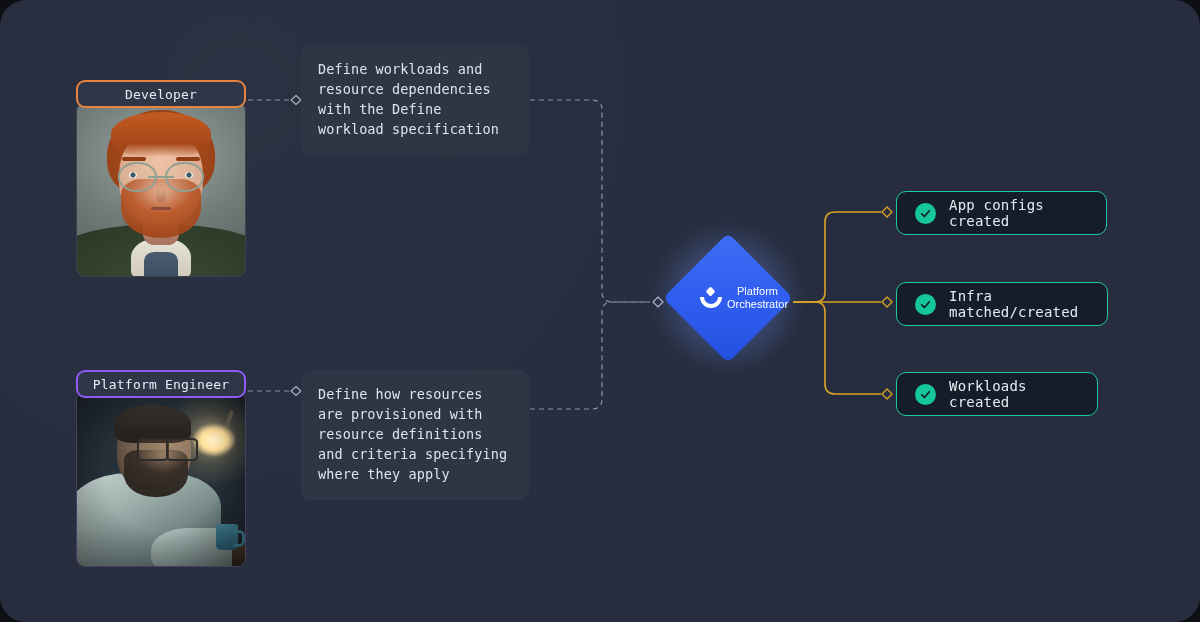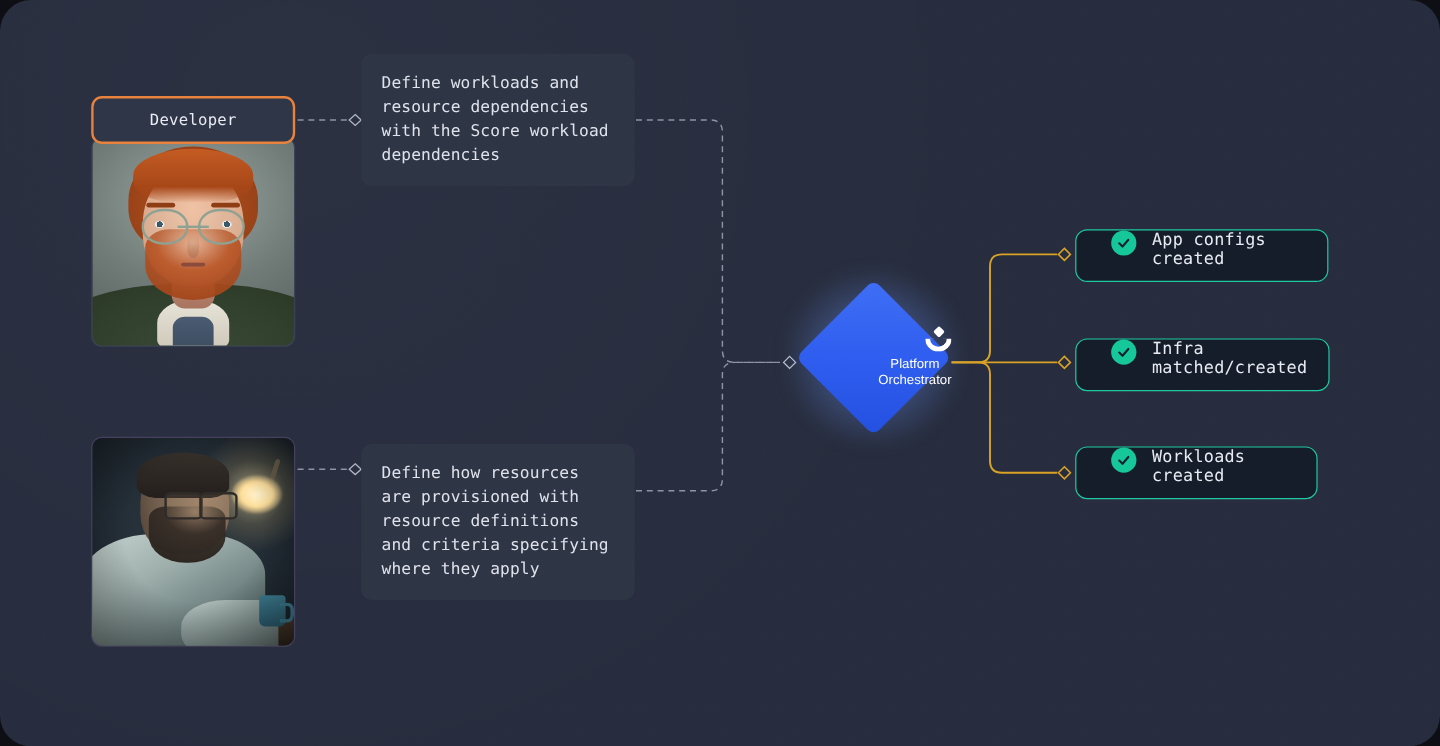--- a/index.html
+++ b/index.html
@@ -45,21 +45,21 @@
   }
 
   
   .persona {
     position: absolute;
     width: 170px;
   }
   .persona-label {
     box-sizing: border-box;
     width: 170px;
-    height: 40px;
+    height: 28px;
     border-radius: 9px;
     background: #2f3647;
     display: flex;
     align-items: center;
     justify-content: center;
     font-size: 13px;
     letter-spacing: 0.2px;
     color: #e9ecf3;
     position: relative;
     z-index: 3;
@@ -324,25 +324,25 @@
     left: 50%; top: 50%;
     width: 92px;
     height: 92px;
     margin: -46px 0 0 -46px;
     background: linear-gradient(135deg, #3f6ef5 0%, #2f5ef0 50%, #2450e0 100%);
     transform: rotate(45deg);
     border-radius: 7px;
   }
   #orchestrator .diamond-content {
     position: absolute;
-    left: 0; top: 0;
+    left: 16px; top: 0;
     width: 130px; height: 130px;
     display: flex;
-    flex-direction: column;
-    align-items: flex-end;
+    flex-direction: row;
+    align-items: center;
     justify-content: center;
     gap: 5px;
   }
   #orchestrator .logo-mark {
     width: 22px;
     height: 20px;
     position: relative;
   }
   #orchestrator .logo-bowl {
     position: absolute;
@@ -371,23 +371,23 @@
     text-align: center;
     font-weight: 400;
   }
 
   
   .outcome {
     position: absolute;
     box-sizing: border-box;
     height: 44px;
     display: flex;
-    align-items: flex-start;
+    align-items: center;
     gap: 13px;
-    padding: 0 20px 0 29px;
+    padding: 0 20px 0 18px;
     background: #161d2a;
     border: 1.5px solid #1ec9a0;
     border-radius: 10px;
     color: #e7ebf2;
     font-size: 14px;
     letter-spacing: 0.2px;
   }
   .check-circle {
     flex: 0 0 auto;
     width: 21px; height: 21px;
@@ -453,23 +453,26 @@
       <div class="ph1-eye right"></div>
       <div class="ph1-mouth"></div>
       <div class="ph1-glasses">
         <div class="ph1-lens left"></div>
         <div class="ph1-lens right"></div>
       </div>
       <div class="ph1-bridge"></div>
     </div>
   </div>
 
-  <div class="desc-card" id="desc-developer">Define workloads and resource dependencies with the Score workload dependencies</div>
+  <div class="desc-card" id="desc-developer">Define workloads and resource dependencies with the Define workload specification</div>
 
   <div class="persona" id="persona-platform-engineer">
+    <div class="persona-label">
+      <span>Platform Engineer</span>
+    </div>
     <div class="persona-photo">
       <div class="ph2-bg"></div>
       <div class="ph2-lamparm"></div>
       <div class="ph2-lampglow"></div>
       <div class="ph2-desk"></div>
       <div class="ph2-body"></div>
       <div class="ph2-head"></div>
       <div class="ph2-hair"></div>
       <div class="ph2-beard"></div>
       <div class="ph2-glasses2">

